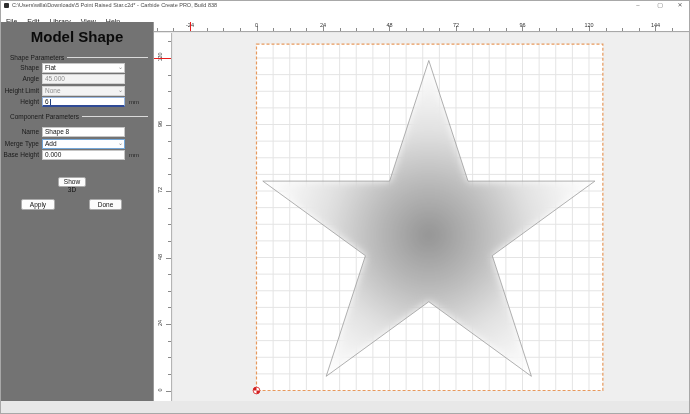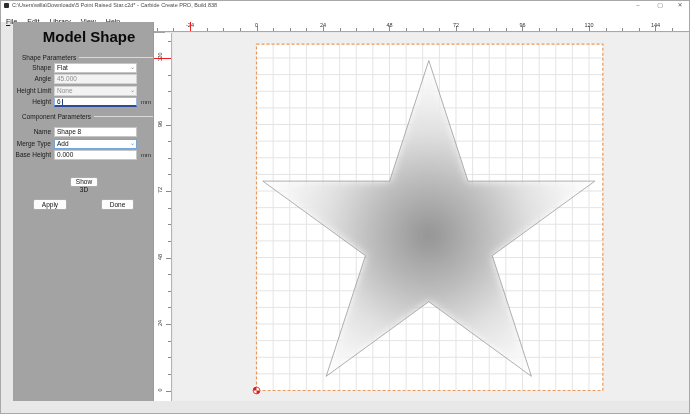--- a/index.html
+++ b/index.html
@@ -14,21 +14,21 @@
   .titlebar{position:absolute;left:0;top:0;width:100%;height:9px;background:#fff;}
   .app-icon{position:absolute;left:3px;top:2px;width:5px;height:5px;background:#2e2e2e;border-radius:1px;}
   .title-text{position:absolute;left:11px;top:1px;font-size:5.5px;color:#4a4a4a;white-space:nowrap;}
   .win-btn{position:absolute;top:0;width:14px;height:9px;text-align:center;font-size:6px;line-height:9px;color:#5a5a5a;}
   .win-min{right:44px;} .win-max{right:22px;} .win-close{right:2px;}
   
   .menubar{position:absolute;left:0;top:9px;width:100%;height:12px;background:#fff;}
   .menu-item{display:inline-block;padding:0 5px;margin-top:1px;font-size:7px;line-height:11px;color:#1a1a1a;}
   .menu-item u{text-decoration:underline;}
   
-  .left-panel{position:absolute;left:12px;top:21px;width:152px;height:379px;background:#a3a3a3;}
+  .left-panel{position:absolute;left:0;top:21px;width:152px;height:379px;background:#737373;}
   .panel-title{position:absolute;left:0;top:6px;width:152px;text-align:center;font-size:15px;font-weight:bold;color:#0a0a0a;margin:0;}
   .gsep{position:absolute;left:9px;right:5px;height:8px;display:flex;align-items:center;font-size:6.5px;color:#1a1a1a;white-space:nowrap;}
   .gsep .gline{flex:1;height:1px;background:#dadada;margin-left:3px;}
   .sep1{top:31px;} .sep2{top:90.5px;}
   .frow{position:absolute;left:0;width:152px;height:10px;}
   .row-shape{top:40.5px;} .row-angle{top:52px;} .row-hlimit{top:63.5px;} .row-height{top:74.5px;}
   .row-name{top:105px;} .row-merge{top:116.5px;} .row-base{top:128px;}
   .flabel{position:absolute;left:0;top:0;width:38px;text-align:right;font-size:6.5px;line-height:10px;color:#1a1a1a;white-space:nowrap;}
   .ffield{position:absolute;left:41px;top:0;width:83px;height:10px;background:#fff;border:1px solid #c6c6c6;
           font-size:6.5px;line-height:8px;color:#111;padding:0 2px;white-space:nowrap;overflow:hidden;}

